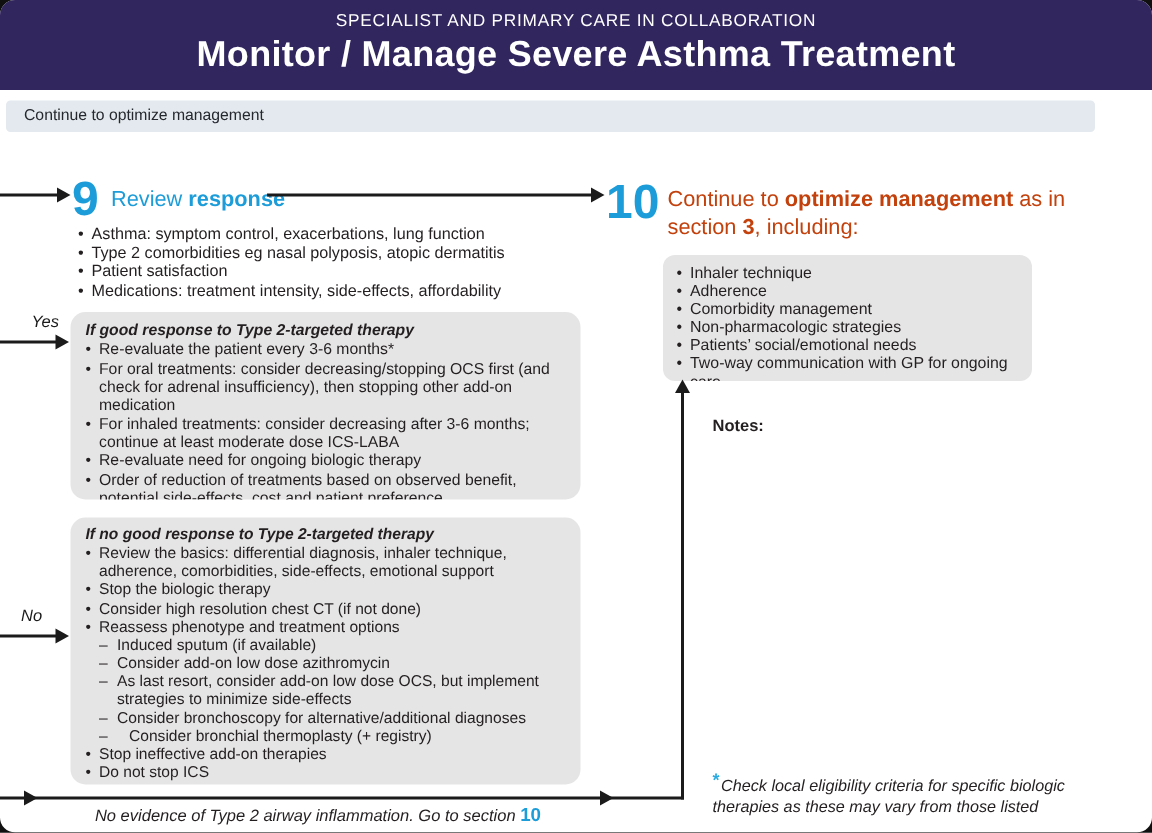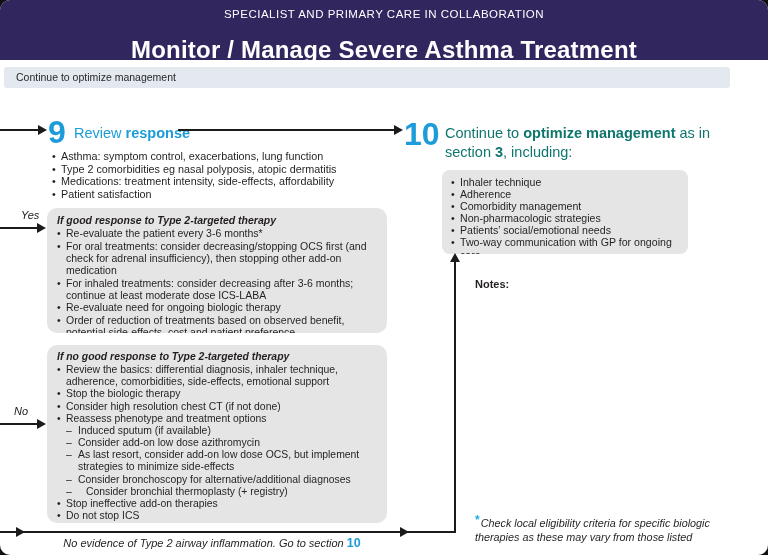--- a/index.html
+++ b/index.html
@@ -8,31 +8,31 @@
     border-radius:10px;overflow:hidden;
     font-family:"Liberation Sans","DejaVu Sans",sans-serif;
     color:#231f20;-webkit-font-smoothing:antialiased;
   }
   
   .header{
     position:absolute;left:0;top:0;width:768px;height:60px;
     background:#32265f;color:#ffffff;text-align:center;box-sizing:border-box;padding-top:8px;
   }
   .header .kicker{font-size:11.5px;letter-spacing:.5px;font-weight:400;}
-  .header .title{font-size:24px;font-weight:700;margin-top:16px;letter-spacing:.2px;}
+  .header .title{font-size:24px;font-weight:700;margin-top:3px;letter-spacing:.2px;}
   
   .topbar{
     position:absolute;left:4px;top:67px;width:726px;height:21px;background:#e3e9ee;
     border-radius:3px;font-size:10.5px;line-height:21px;padding-left:12px;box-sizing:border-box;
     color:#25282e;font-weight:400;
   }
   
   .secnum{position:absolute;font-size:32px;font-weight:700;color:#1c9cd8;line-height:1;}
   .sec9-title{position:absolute;left:74px;top:125px;font-size:14.5px;color:#1c9cd8;}
-  .sec10-title{position:absolute;left:445px;top:124px;font-size:14.5px;line-height:19px;color:#0f766e;}
+  .sec10-title{position:absolute;left:445px;top:124px;font-size:14.5px;line-height:19px;color:#c2410c;}
   .sec9-title b,.sec10-title b{font-weight:700;}
   
   ul{list-style:none;margin:0;padding:0;}
   .blist li{position:relative;padding-left:9px;}
   .blist li::before{content:"\2022";position:absolute;left:0;top:0;}
   .sec9-bullets{position:absolute;left:52px;top:150px;width:335px;font-size:10.8px;line-height:12.6px;}
   
   .bluebox{
     position:absolute;background:#e5e5e5;border-radius:10px;box-sizing:border-box;
     padding:6px 10px;overflow:hidden;
@@ -75,22 +75,22 @@
 
   <div class="secnum" style="left:48px;top:116px;">9</div>
   <div class="sec9-title"><span>Review </span><b>response</b></div>
 
   <div class="hline" style="left:178px;top:129px;width:218px;"></div>
   <div class="head-right" style="left:394px;top:125px;"></div>
 
   <ul class="blist sec9-bullets">
     <li>Asthma: symptom control, exacerbations, lung function</li>
     <li>Type 2 comorbidities eg nasal polyposis, atopic dermatitis</li>
+    <li>Patient satisfaction</li>
     <li>Medications: treatment intensity, side-effects, affordability</li>
-    <li>Patient satisfaction</li>
   </ul>
 
   <div class="flow-label" style="left:21px;top:209px;">Yes</div>
   <div class="hline" style="left:0;top:227px;width:39px;"></div>
   <div class="head-right" style="left:37px;top:223px;"></div>
 
   <div class="bluebox box-good">
     <div class="box-title">If good response to Type 2-targeted therapy</div>
     <ul class="blist">
       <li>Re-evaluate the patient every 3-6 months*</li>

